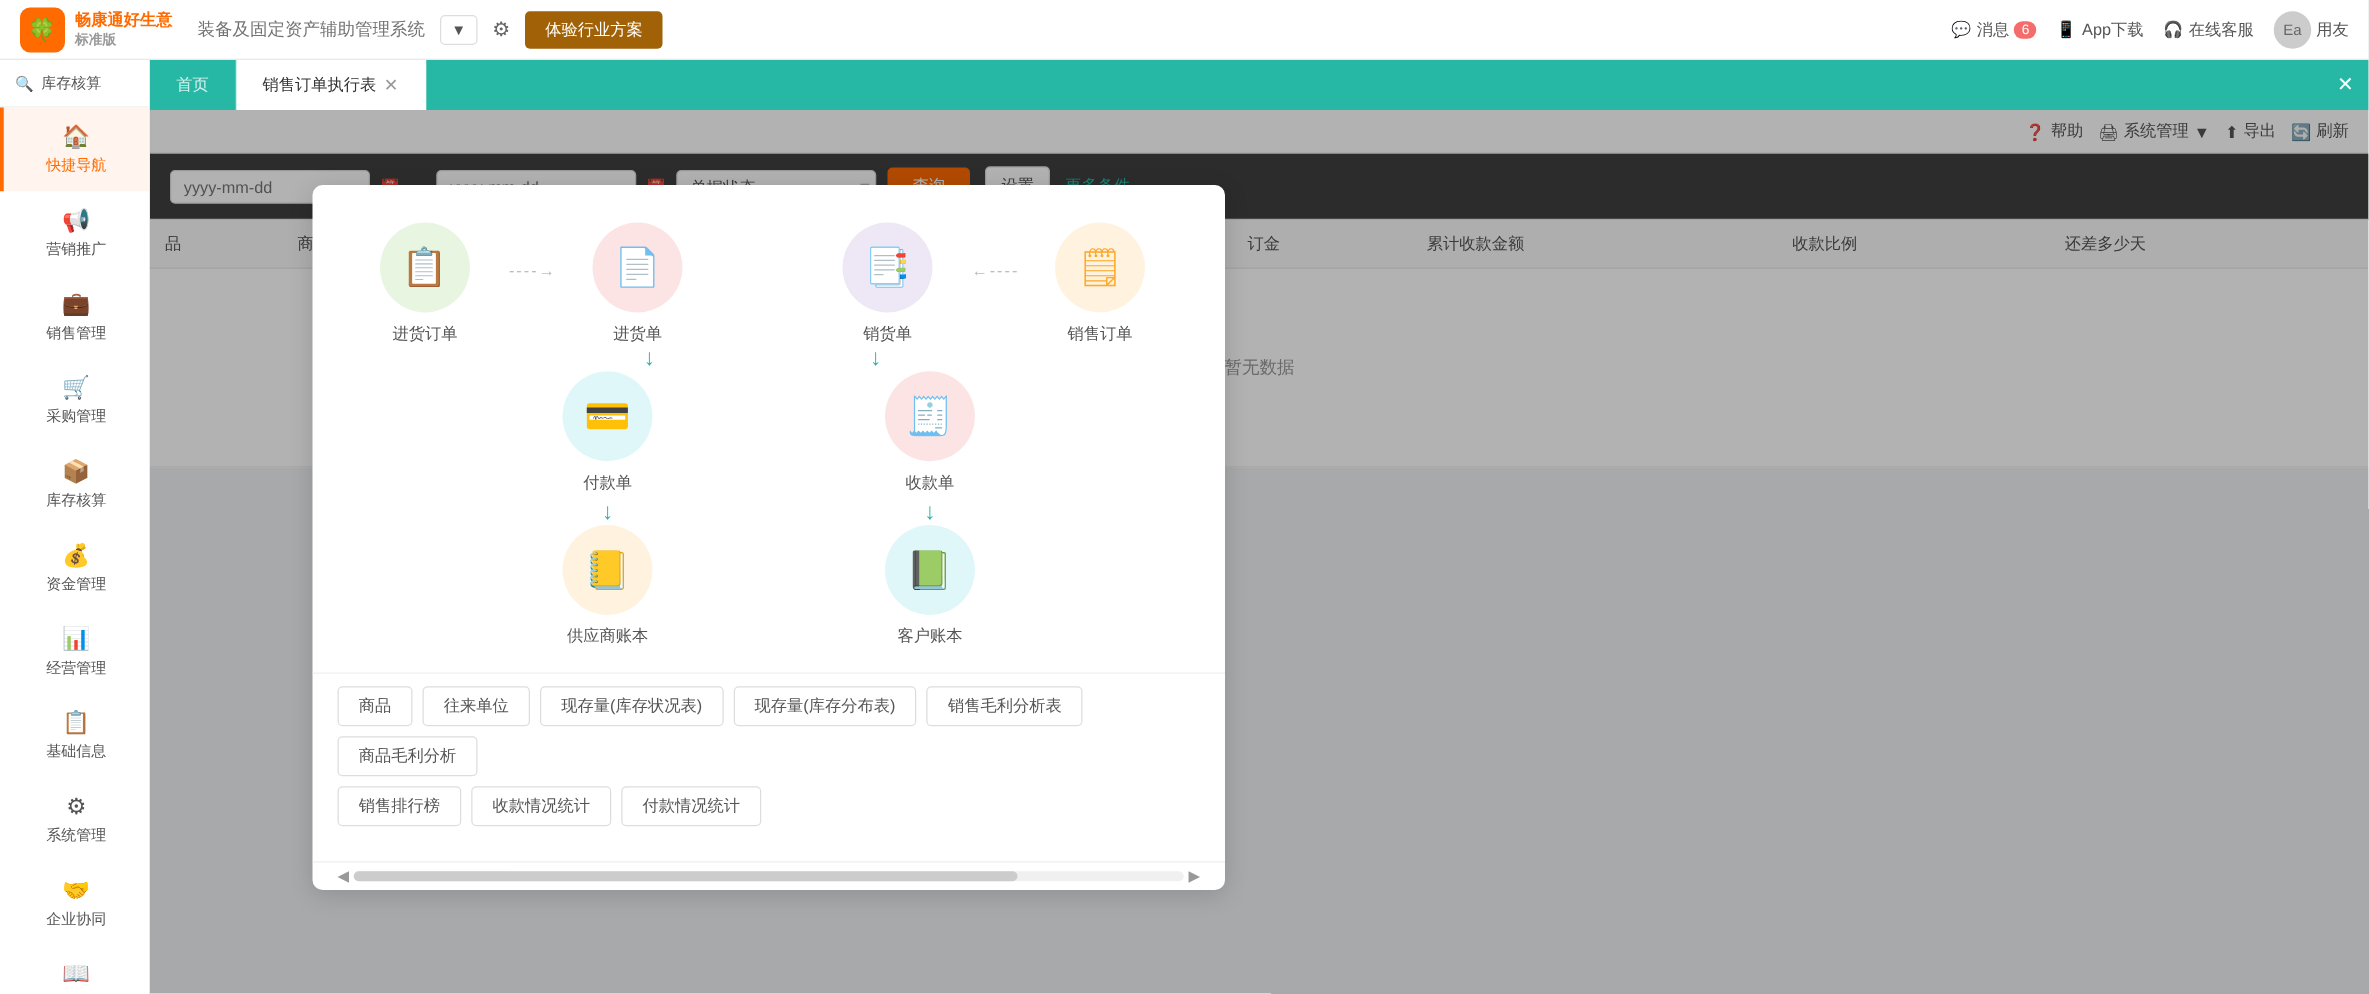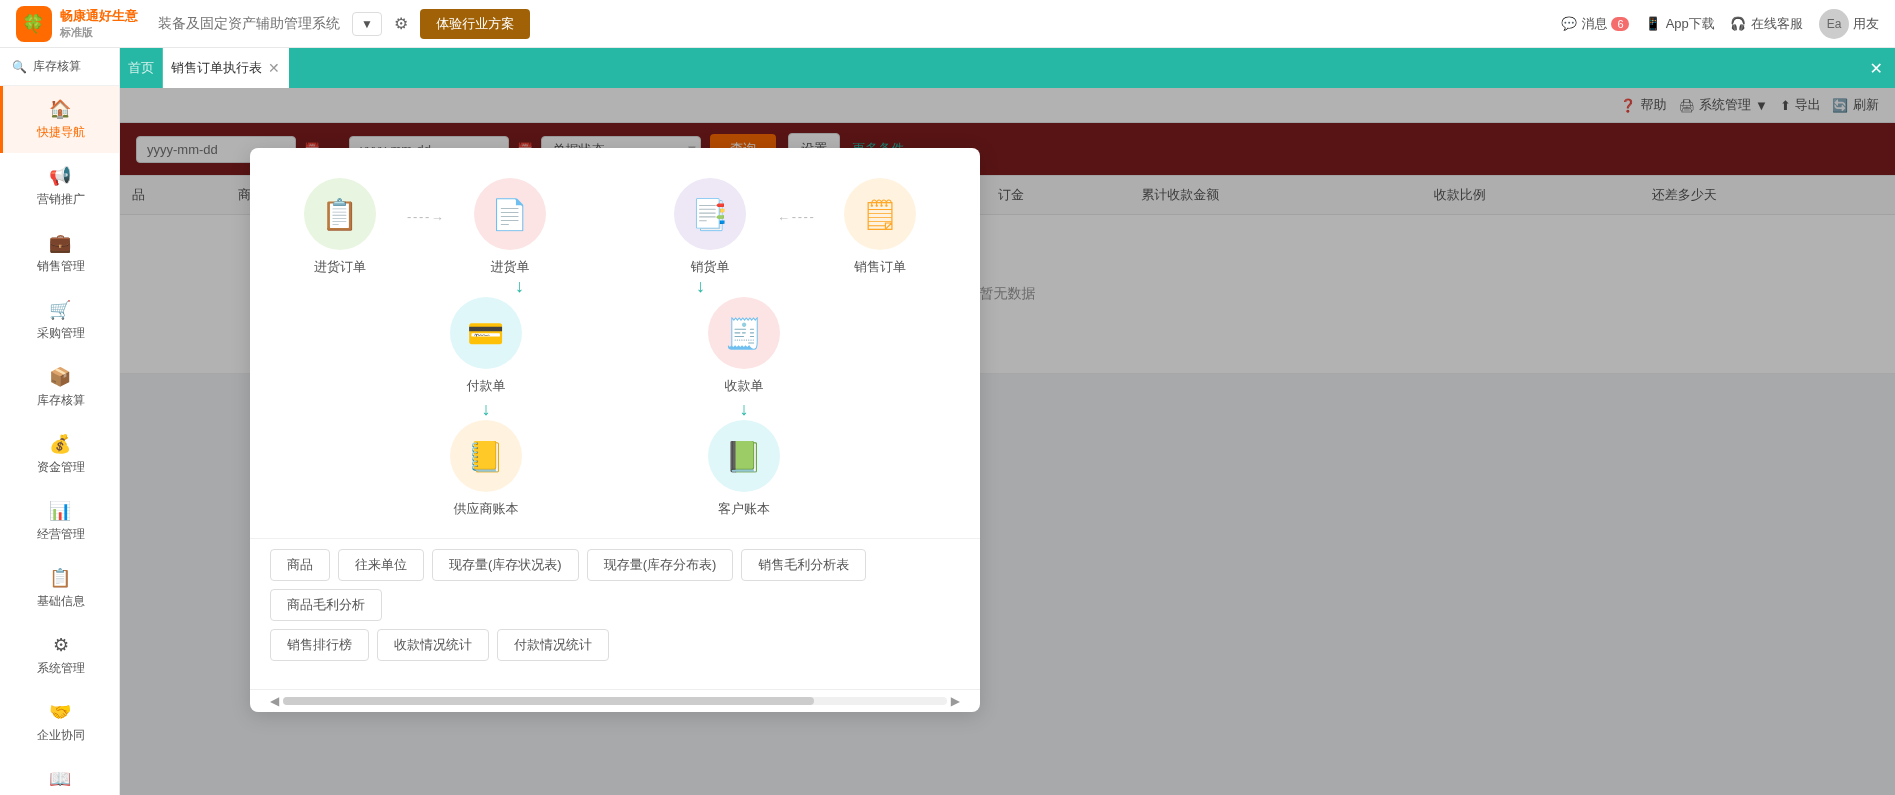--- a/index.html
+++ b/index.html
@@ -76,21 +76,21 @@
       background: #26b8a5;
       display: flex;
       align-items: center;
       padding: 0;
       flex-shrink: 0;
     }
     .tab-item {
       height: 100%;
       display: flex;
       align-items: center;
-      padding: 0 8px;
+      padding: 0 21px;
       cursor: pointer;
       font-size: 13px;
       color: rgba(255,255,255,0.8);
       border-right: 1px solid rgba(255,255,255,0.2);
       gap: 6px;
     }
     .tab-item.active { background: #fff; color: #333; }
     .tab-close { cursor: pointer; color: #999; font-size: 14px; }
 
     
@@ -112,21 +112,21 @@
       gap: 4px;
       cursor: pointer;
       color: #555;
       font-size: 13px;
       background: none;
       border: none;
     }
 
     
     .filter-bar {
-      background: #7f1d1d;
+      background: #404040;
       padding: 10px 16px;
       display: flex;
       align-items: center;
       gap: 12px;
       border-bottom: 1px solid #e8e8e8;
       flex-wrap: wrap;
     }
     .filter-input {
       border: 1px solid #ddd;
       border-radius: 4px;

